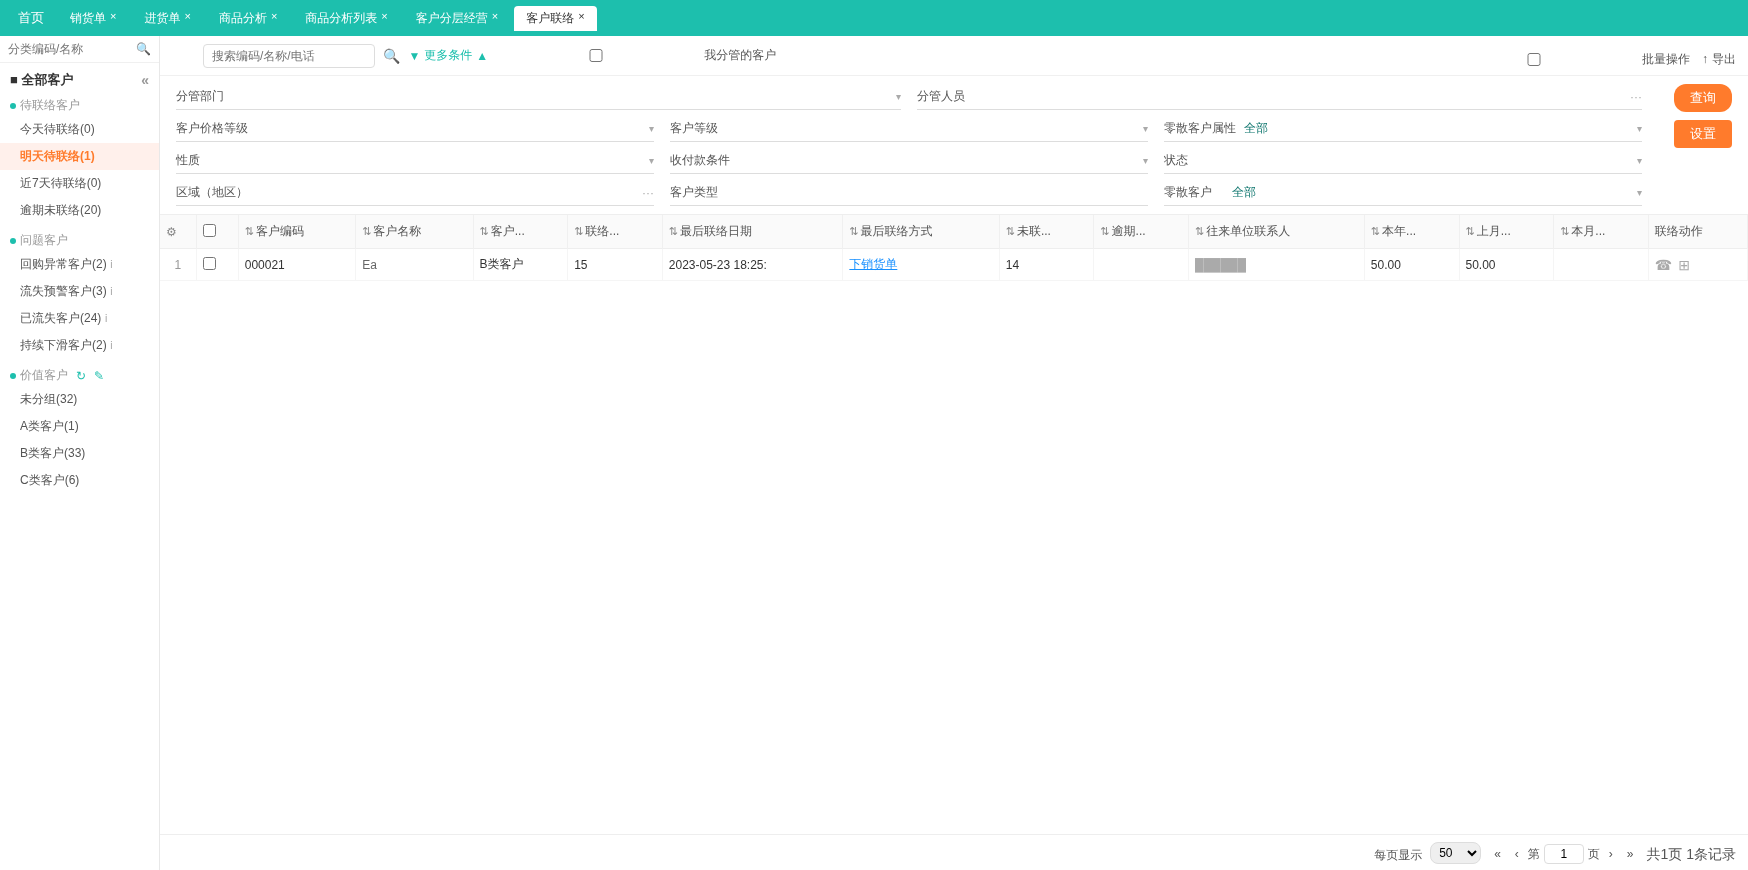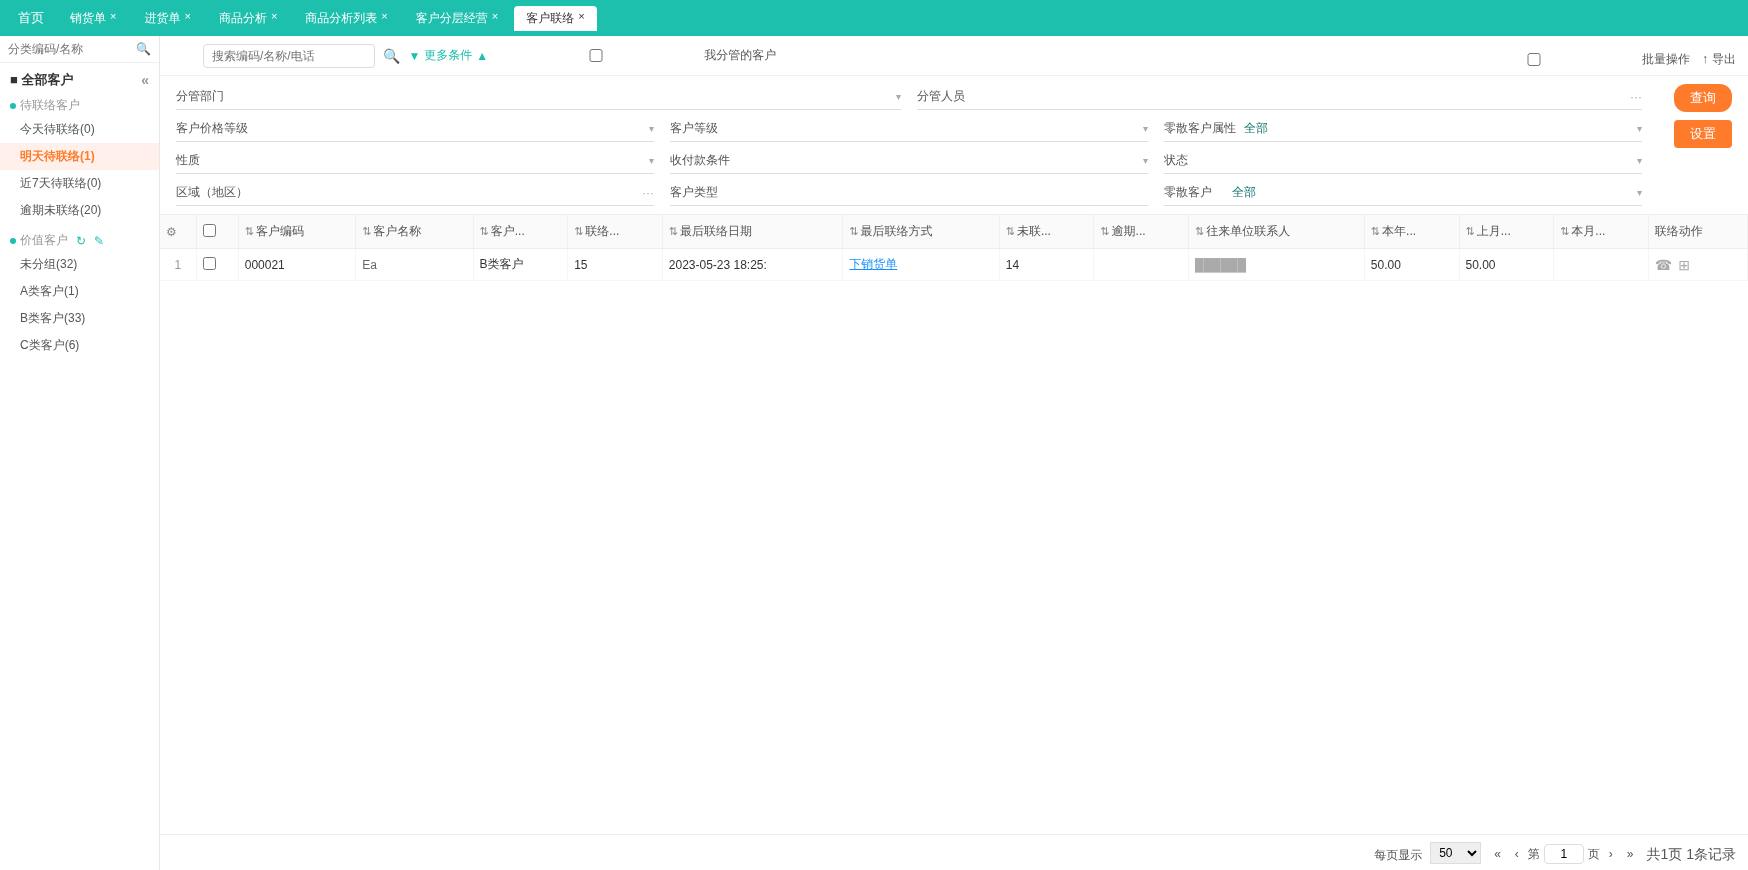--- a/index.html
+++ b/index.html
@@ -285,21 +285,21 @@
       justify-content: flex-end;
       padding: 6px 12px;
       background: #fff;
       border-top: 1px solid #eee;
       gap: 8px;
       height: 36px;
     }
     .pagination-label { color: #555; font-size: 12px; }
     .pagination-select {
       border: 1px solid #ddd;
-      border-radius: 0;
+      border-radius: 8px;
       padding: 2px 4px;
       font-size: 12px;
       outline: none;
     }
     .pagination-nav {
       display: flex;
       align-items: center;
       gap: 4px;
     }
     .page-btn {
@@ -376,20 +376,30 @@
       <div class="sidebar-group-title">
         <span class="dot"></span>
         <span>待联络客户</span>
       </div>
       <div class="sidebar-item">今天待联络(0)</div>
       <div class="sidebar-item active highlighted">明天待联络(1)</div>
       <div class="sidebar-item">近7天待联络(0)</div>
       <div class="sidebar-item">逾期未联络(20)</div>
     </div>
 
+    <div class="sidebar-group">
+      <div class="sidebar-group-title">
+        <span class="dot"></span>
+        <span>问题客户</span>
+      </div>
+      <div class="sidebar-item">回购异常客户(2) <span style="color:#aaa;font-size:11px;">ℹ</span></div>
+      <div class="sidebar-item">流失预警客户(3) <span style="color:#aaa;font-size:11px;">ℹ</span></div>
+      <div class="sidebar-item">已流失客户(24) <span style="color:#aaa;font-size:11px;">ℹ</span></div>
+      <div class="sidebar-item">持续下滑客户(2) <span style="color:#aaa;font-size:11px;">ℹ</span></div>
+    </div>
 
     <div class="sidebar-group">
       <div class="sidebar-group-title">
         <span class="dot"></span>
         <span>价值客户</span>
         <span style="margin-left:4px;color:#1dbfad;cursor:pointer;">↻</span>
         <span style="margin-left:4px;color:#1dbfad;cursor:pointer;">✎</span>
       </div>
       <div class="sidebar-item">未分组(32)</div>
       <div class="sidebar-item">A类客户(1)</div>

